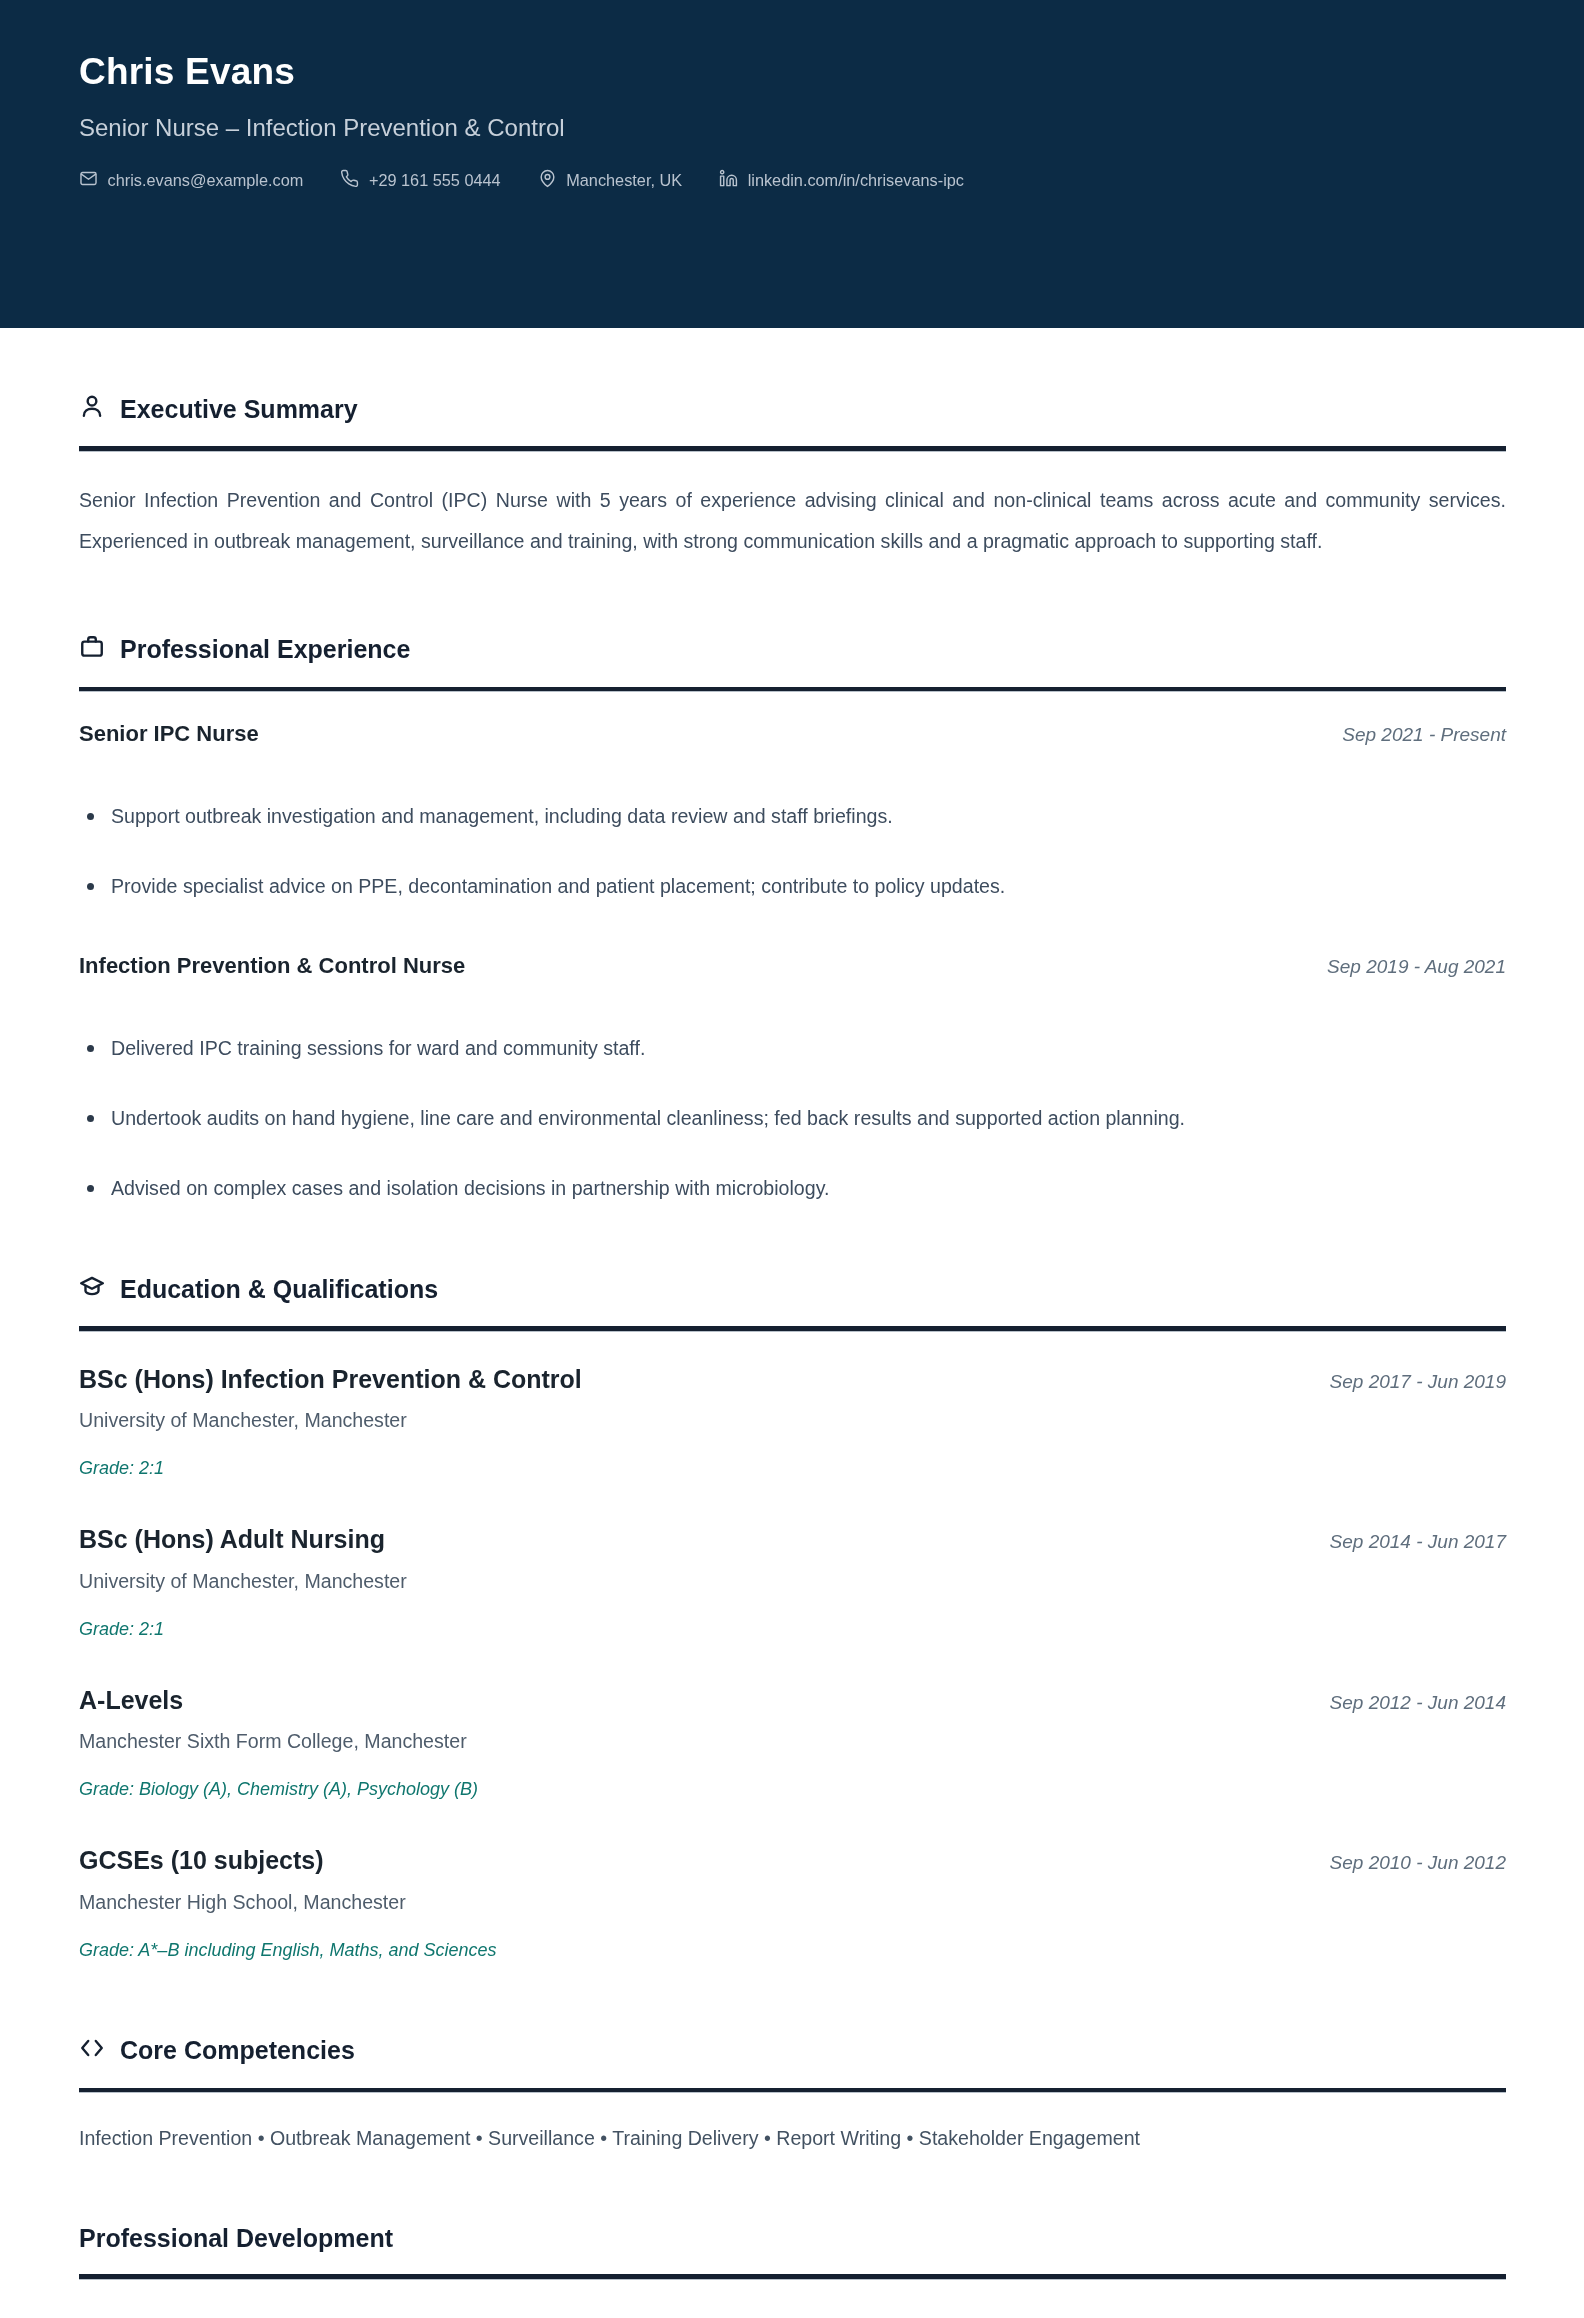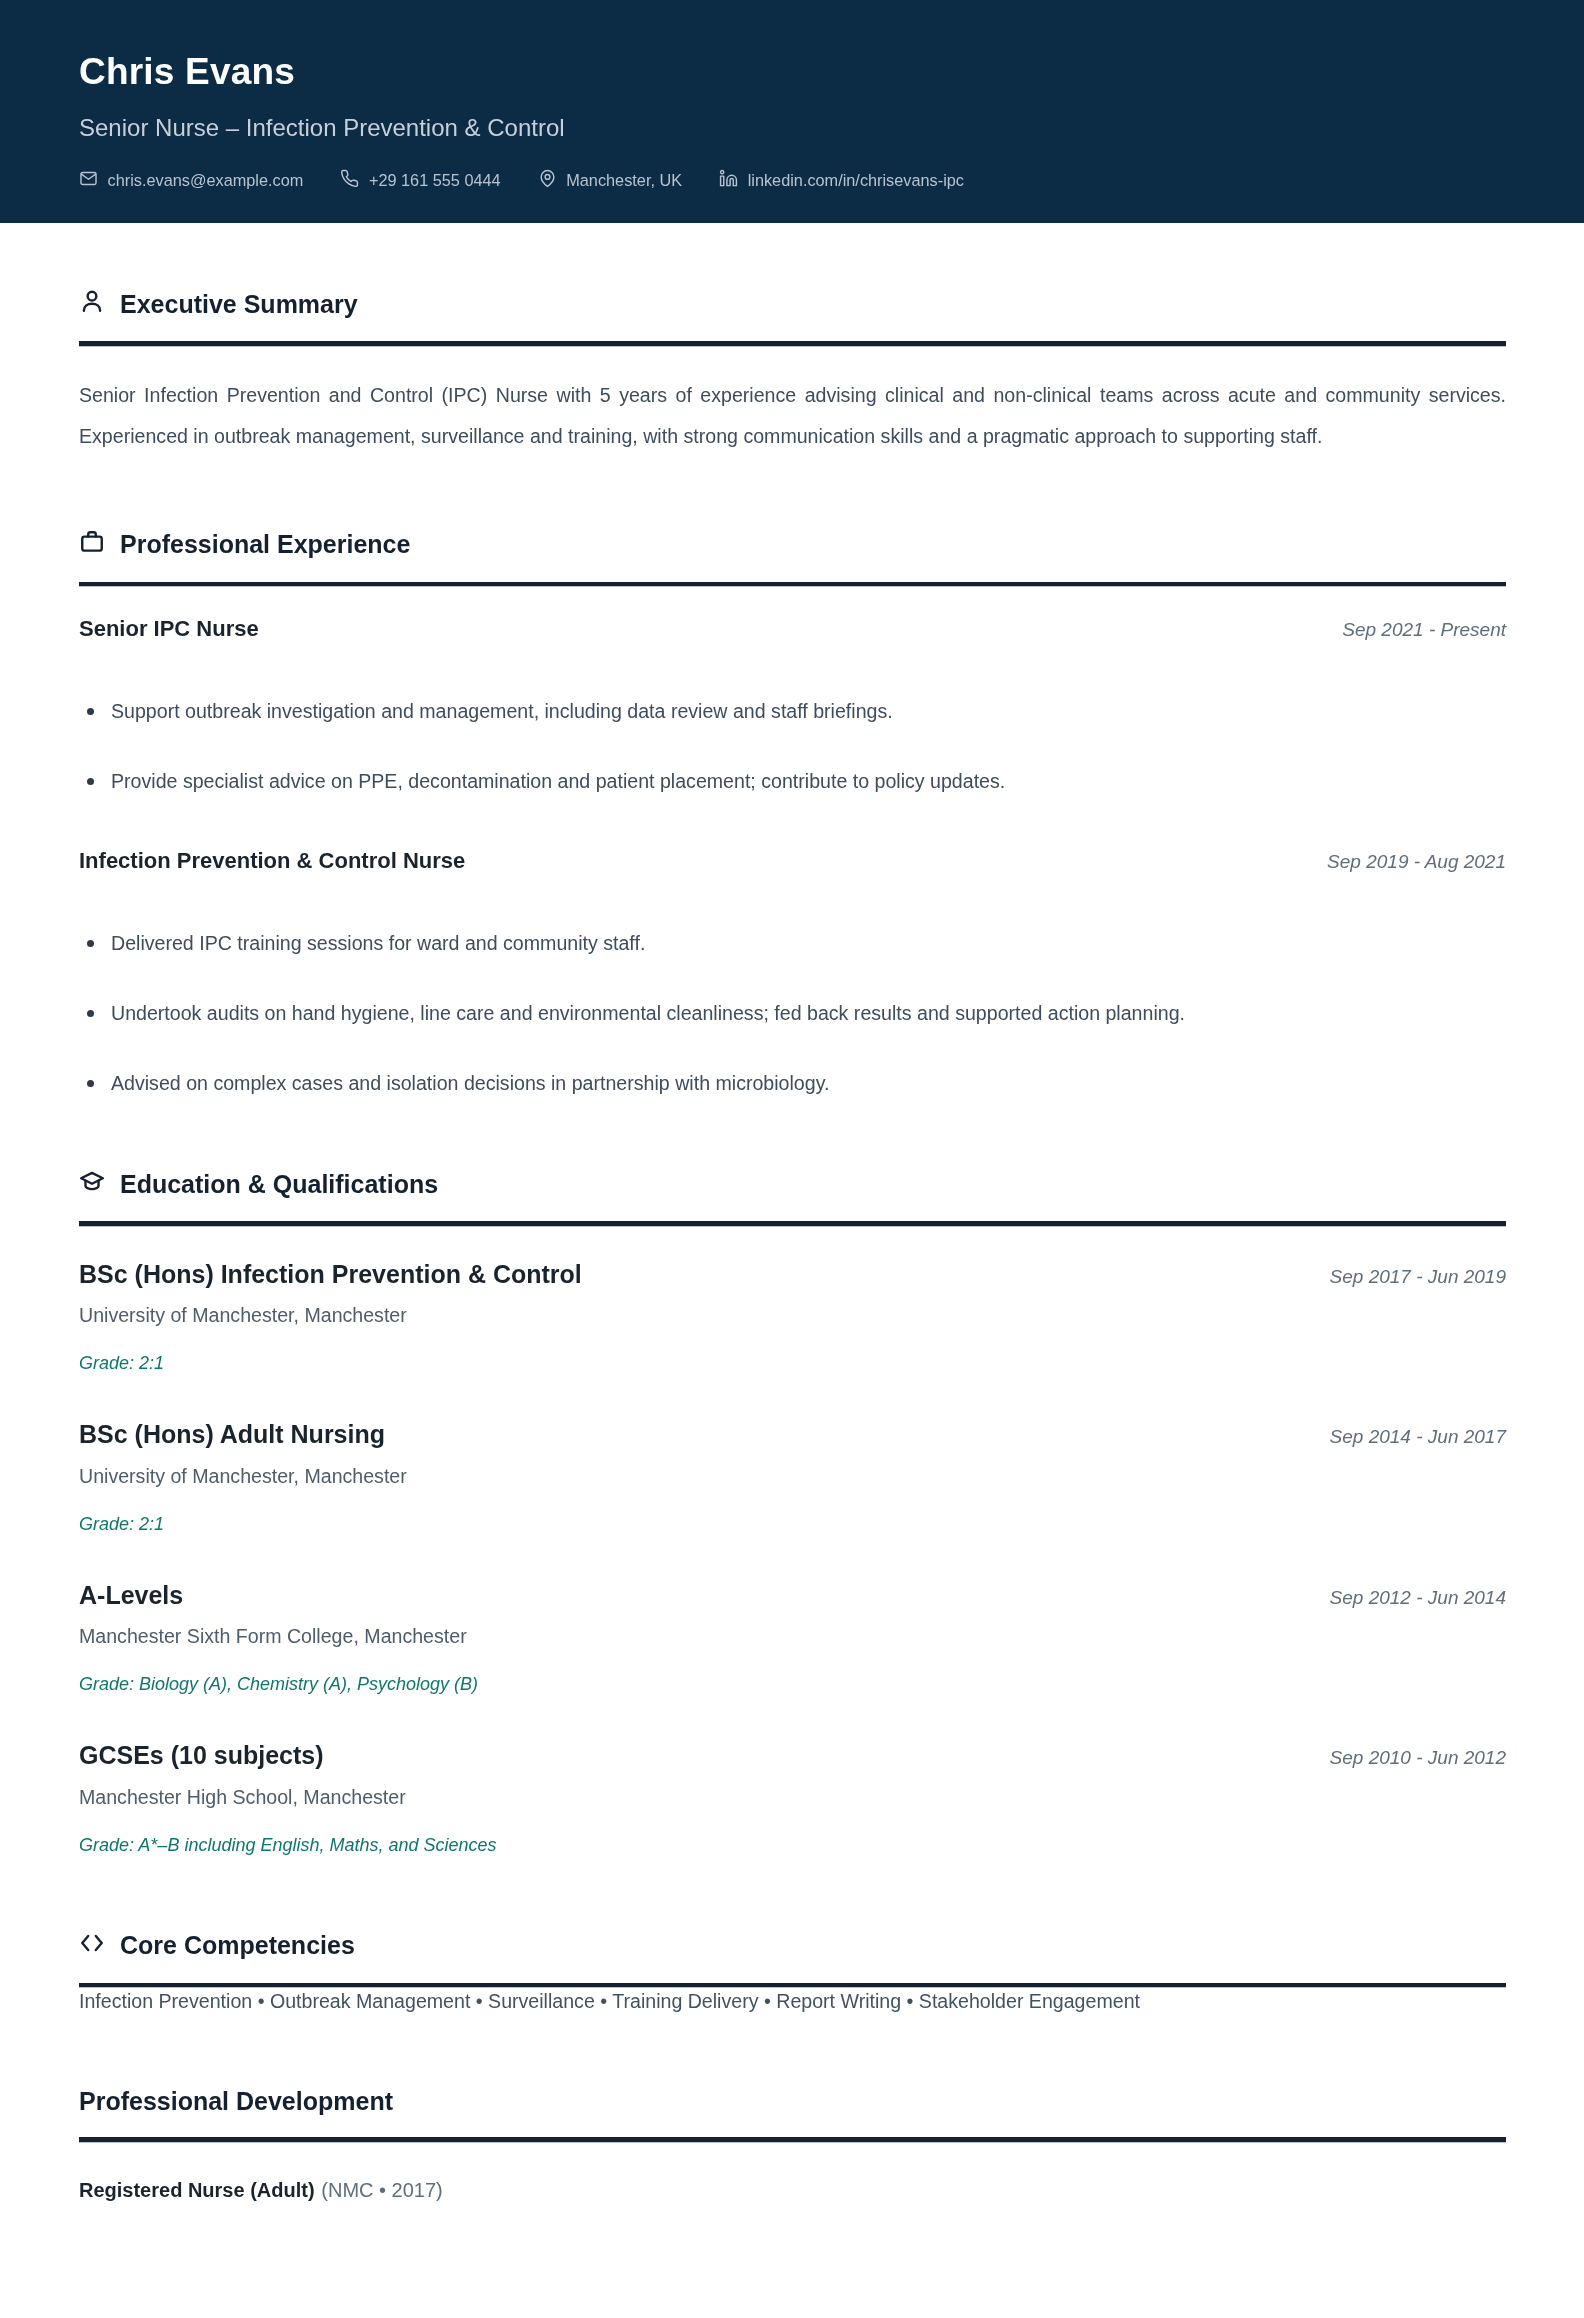--- a/index.html
+++ b/index.html
@@ -4,21 +4,21 @@
 <style>
   * { margin:0; padding:0; box-sizing:border-box; }
   html,body { background:#ffffff; }
   body { font-family:"Liberation Sans", sans-serif; }
   .page {
     width:1585px; min-height:2319px; background:#ffffff;
     position:relative; overflow:hidden;
   }
   
   .header {
-    background:#0c2b45; height:223px; width:100%;
+    background:#0c2b45; height:328px; width:100%;
     padding:50px 79px 0 79px;
   }
   .name {
     color:#ffffff; font-size:37px; font-weight:bold; line-height:43px;
     letter-spacing:0.2px;
   }
   .job-title {
     color:#c7d0da; font-size:24px; line-height:28px; margin-top:21px;
     font-weight:400;
   }
@@ -61,21 +61,21 @@
     content:""; position:absolute; left:7.7px; top:9.6px;
     width:7.2px; height:7.2px; border-radius:50%; background:#2c3a4a;
   }
   
   .edu { margin-top:45px; }
   .edu.first { margin-top:34px; }
   .edu-title { font-size:25px; font-weight:bold; color:#1a242e; line-height:26px; }
   .edu-inst { margin-top:14.4px; font-size:19.6px; color:#4e5c6b; line-height:25px; }
   .edu-grade { margin-top:23px; font-size:18px; font-style:italic; color:#0f766e; line-height:25px; }
   
-  .competencies-text { font-size:19.6px; color:#43526200; color:#435262; line-height:27px; }
+  .competencies-text { margin-top:32px; font-size:19.6px; color:#43526200; color:#435262; line-height:27px; }
   .credential-line { margin-top:34px; font-size:20px; line-height:26px; }
   .credential-name { font-weight:bold; color:#1a242e; }
   .credential-detail { color:#5f6e7d; margin-left:6.7px; }
   .bottom-spacer { height:96px; }
 </style>
 </head>
 <body>
 
 <div class="page">
 

